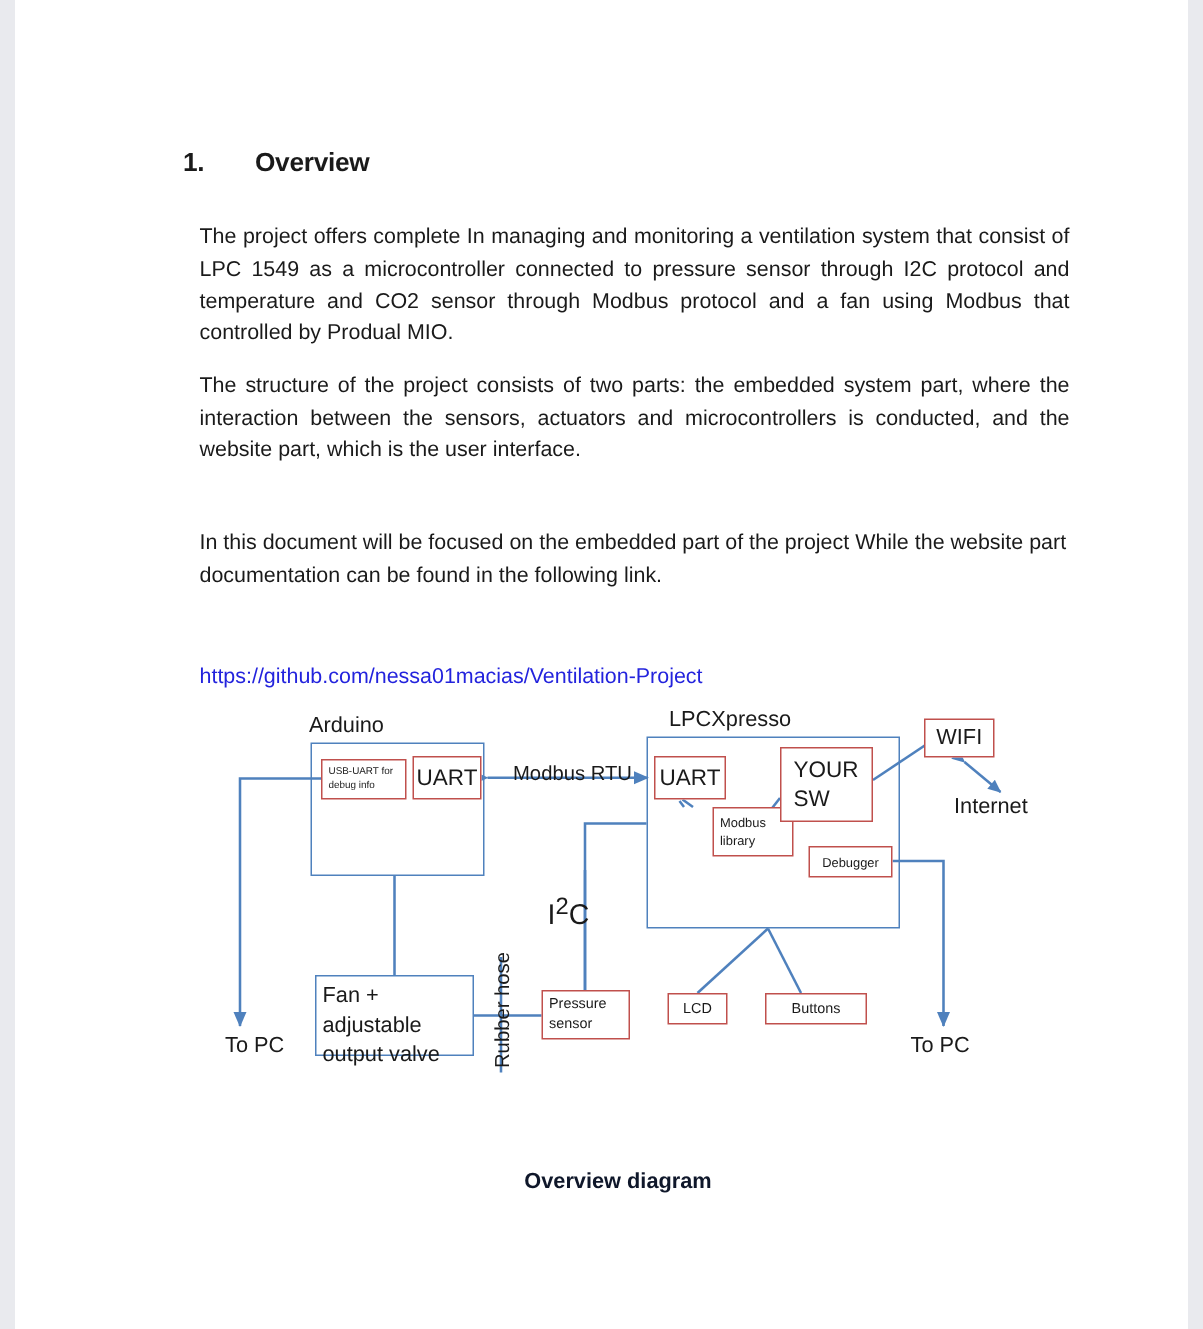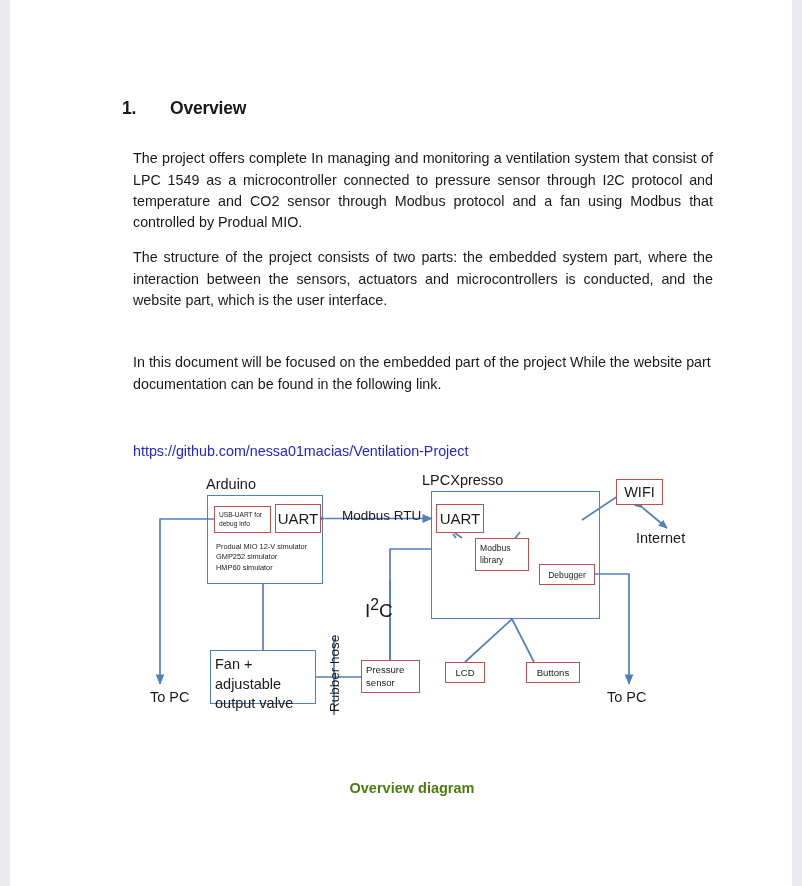--- a/index.html
+++ b/index.html
@@ -69,21 +69,21 @@
     margin-top: 48px;
   }
   .caption {
     position: absolute;
     left: 0;
     top: 780px;
     width: 580px;
     text-align: center;
     font-size: 14.5px;
     font-weight: bold;
-    color: #4d7c0f;
+    color: #0f172a;
   }
 
   
   .diagram {
     position: absolute;
     left: 112px;
     top: 460px;
     width: 600px;
     height: 290px;
   }
@@ -109,21 +109,21 @@
   }
   .lbl {
     position: absolute;
     color: #1a1a1a;
     background: transparent;
     white-space: nowrap;
   }
 
   
   #arduino-title  { left: 84px;  top: 16px;  font-size: 14.5px; }
-  #lpc-title      { left: 300px; top: 12px;  font-size: 14.5px; }
+  #lpc-title      { left: 324px; top: 12px;  font-size: 14.5px; }
 
   #arduino-box    { left: 85px;  top: 35px;  width: 116px; height: 89px; }
   #lpc-box        { left: 309px; top: 31px;  width: 169px; height: 128px; }
 
   #usb-uart-box   { left: 92px;  top: 46px;  width: 57px;  height: 27px;
                     font-size: 6.6px; line-height: 8.6px; padding-left: 4px; }
   #arduino-uart-box{ left: 153px; top: 44px; width: 46px;  height: 29px;
                     font-size: 15px; justify-content: center; }
   #arduino-sims   { left: 94px;  top: 82px;  font-size: 7.4px; line-height: 10.4px; }
 
@@ -147,21 +147,21 @@
                     font-size: 14.5px; line-height: 19.5px; padding-left: 4px;
                     align-items: flex-start; padding-top: 4px; }
   #rubber-lbl     { left: 205px; top: 190px; font-size: 13.5px;
                     transform: rotate(-90deg); transform-origin: left top;
                     transform: rotate(-90deg) translate(-62px, 0); }
   #pressure-box   { left: 239px; top: 200px; width: 59px;  height: 33px;
                     font-size: 9.6px; line-height: 12.4px; padding-left: 4px; }
 
   #lcd-box        { left: 323px; top: 202px; width: 40px;  height: 21px;
                     font-size: 9.6px; justify-content: center; }
-  #buttons-box    { left: 404px; top: 202px; width: 54px;  height: 21px;
+  #buttons-box    { left: 388px; top: 202px; width: 68px;  height: 21px;
                     font-size: 9.6px; justify-content: center; }
 
   #to-pc-left     { left: 28px;  top: 229px; font-size: 14.5px; }
   #to-pc-right    { left: 485px; top: 229px; font-size: 14.5px; }
 </style>
 </head>
 <body>
 
 <div class="page">
   <div class="content">
@@ -226,28 +226,24 @@
 
     <div class="lbl" id="arduino-title">Arduino</div>
     <div class="lbl" id="lpc-title">LPCXpresso</div>
 
     <div class="box blue-box" id="arduino-box"></div>
     <div class="box blue-box" id="lpc-box"></div>
 
     <div class="box red-box" id="usb-uart-box">USB-UART for debug info</div>
     <div class="box red-box" id="arduino-uart-box">UART</div>
 
-    <div class="lbl" id="arduino-sims">
-      <div>Produal MIO 12-V simulator</div>
-      <div>GMP252 simulator</div>
-      <div>HMP60 simulator</div>
-    </div>
 
     <div class="box red-box" id="lpc-uart-box">UART</div>
     <div class="box red-box" id="modbus-lib-box">Modbus library</div>
+    <div class="box red-box" id="your-sw-box">YOUR SW</div>
     <div class="box red-box" id="debugger-box">Debugger</div>
 
     <div class="box red-box" id="wifi-box">WIFI</div>
     <div class="lbl" id="internet-lbl">Internet</div>
 
     <div class="lbl" id="modbus-rtu-lbl">Modbus RTU</div>
     <div class="lbl" id="i2c-lbl"><span>I</span><sup>2</sup><span>C</span></div>
 
     <div class="box blue-box" id="fan-box">
       <div>

